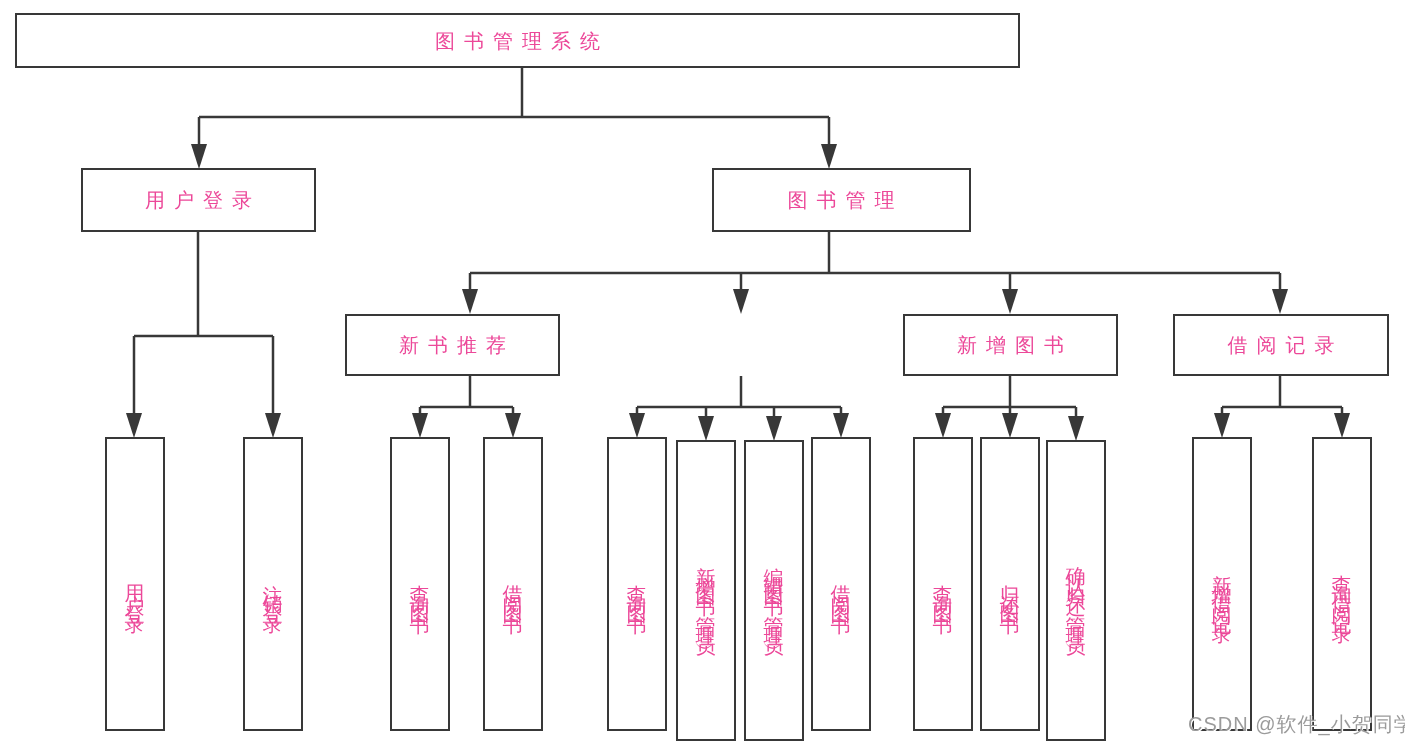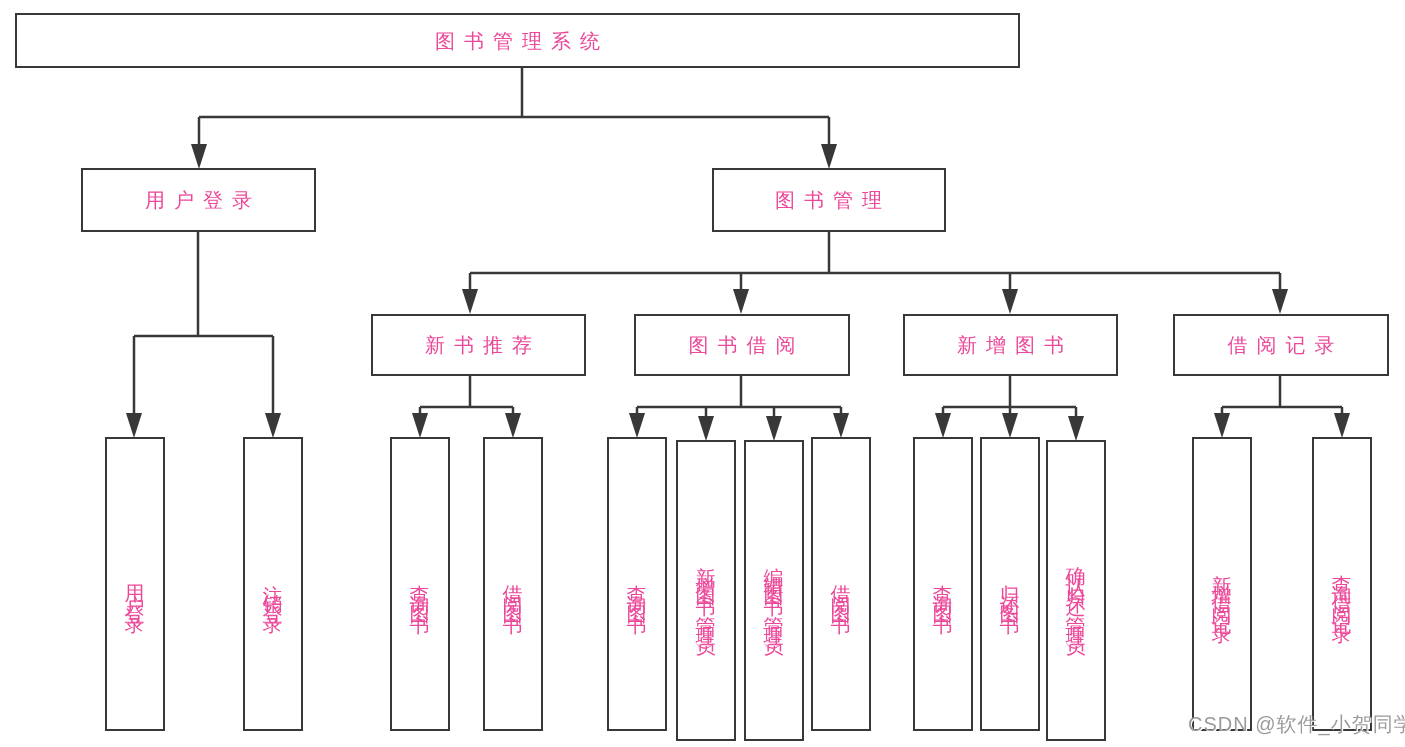--- a/index.html
+++ b/index.html
@@ -31,22 +31,22 @@
   .v-box{
     writing-mode:vertical-rl;
     text-orientation:mixed;
     letter-spacing:10px;
     padding-top:10px; 
     white-space:nowrap;
   }
   
   #node-root            {left:15px;  top:13px;  width:1005px; height:55px;}
   #node-user-login      {left:81px;  top:168px; width:235px;  height:64px;}
-  #node-book-management {left:712px; top:168px; width:234px;  height:64px;padding-left:8px;}
-  #node-new-book        {left:371px; top:314px; width:215px;  height:62px;}
+  #node-book-management {left:712px; top:168px; width:259px;  height:64px;padding-left:8px;}
+  #node-new-book        {left:345px; top:314px; width:215px;  height:62px;}
   #node-book-borrow     {left:634px; top:314px; width:216px;  height:62px;}
   #node-current-borrow  {left:903px; top:314px; width:215px;  height:62px;}
   #node-borrow-records  {left:1173px;top:314px; width:216px;  height:62px;}
   #leaf-0 {left:105px;  top:437px; width:60px; height:294px;}
   #leaf-1 {left:243px;  top:437px; width:60px; height:294px;}
   #leaf-2 {left:390px;  top:437px; width:60px; height:294px;}
   #leaf-3 {left:483px;  top:437px; width:60px; height:294px;}
   #leaf-4 {left:607px;  top:437px; width:60px; height:294px;}
   #leaf-5 {left:676px;  top:440px; width:60px; height:301px;}
   #leaf-6 {left:744px;  top:440px; width:60px; height:301px;}
@@ -136,21 +136,20 @@
       <polygon points="1334,413 1350,413 1342,438"></polygon>
     </g>
   </svg>
 
   <div class="box h-box" id="node-root">图书管理系统</div>
 
   <div class="box h-box" id="node-user-login">用户登录</div>
   <div class="box h-box" id="node-book-management">图书管理</div>
 
   <div class="box h-box" id="node-new-book">新书推荐</div>
-  <div class="box h-box" id="node-book-borrow">图书借阅</div>
   <div class="box h-box" id="node-current-borrow">新增图书</div>
   <div class="box h-box" id="node-borrow-records">借阅记录</div>
 
   <div class="box v-box" id="leaf-0">用户登录</div>
   <div class="box v-box" id="leaf-1">注销登录</div>
 
   <div class="box v-box" id="leaf-2">查询图书</div>
   <div class="box v-box" id="leaf-3">借阅图书</div>
 
   <div class="box v-box" id="leaf-4">查询图书</div>

